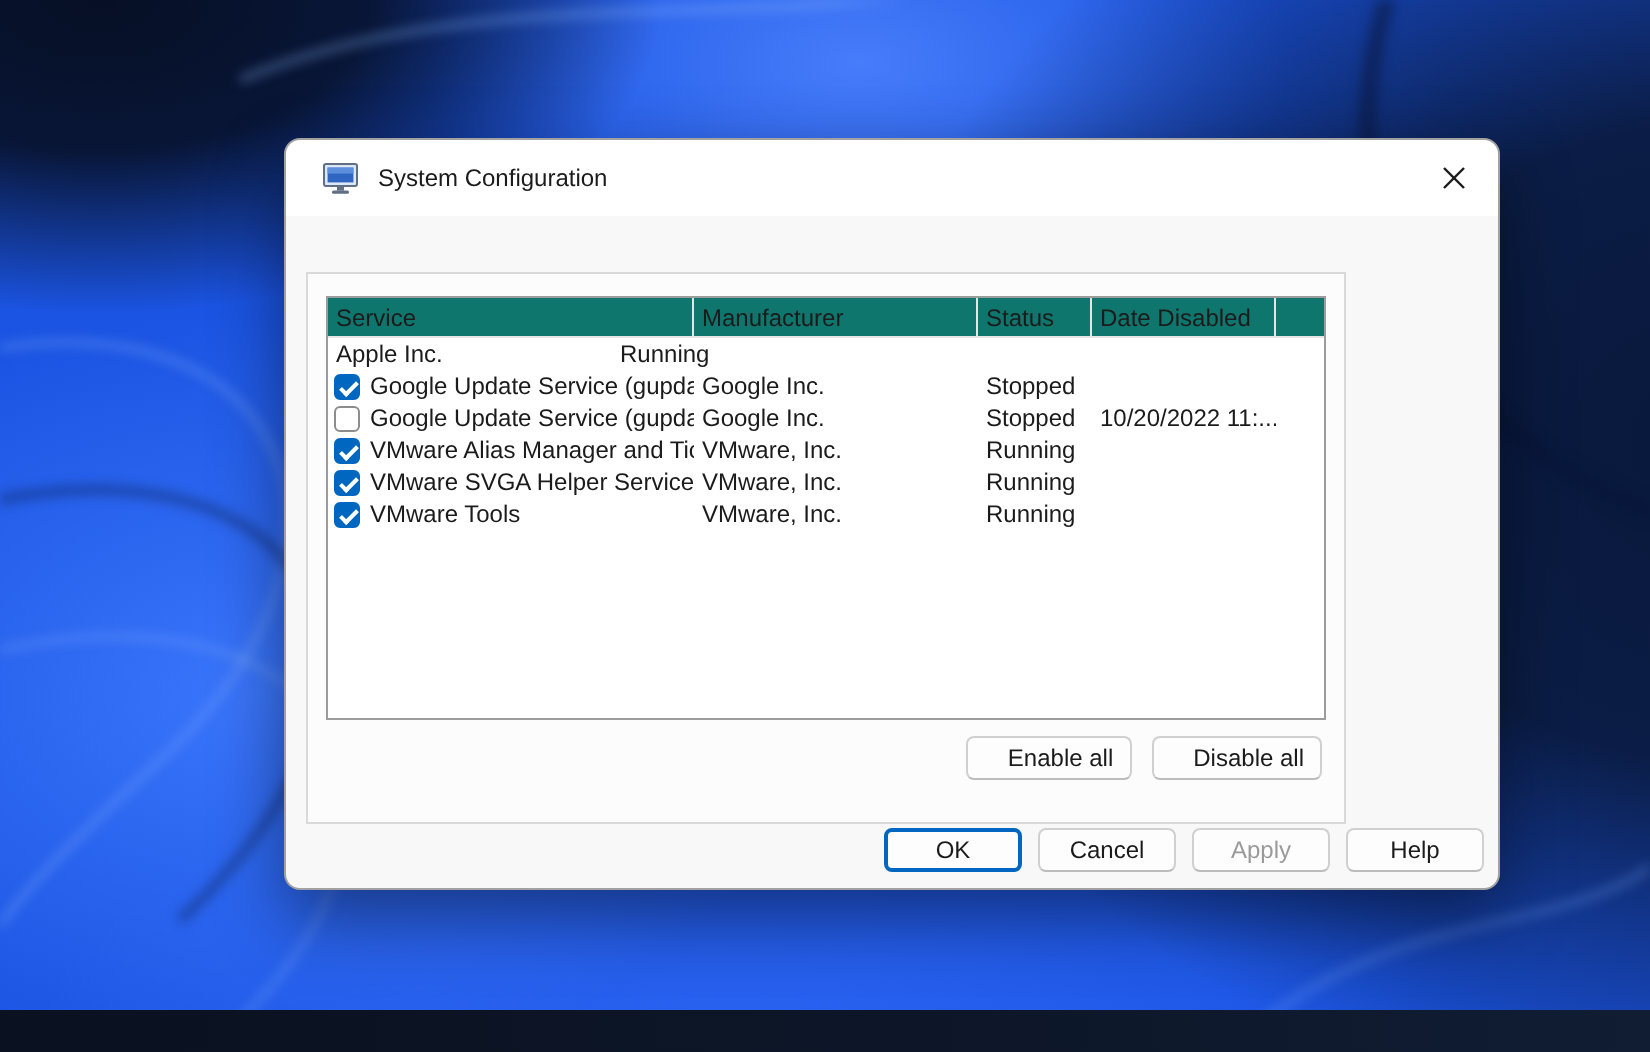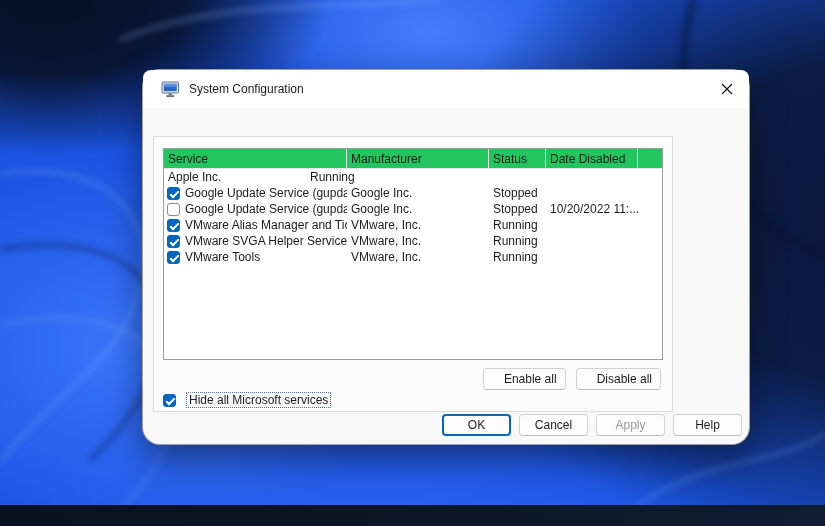--- a/index.html
+++ b/index.html
@@ -20,21 +20,21 @@
   .ribbons { position:absolute; left:0; top:0; filter:blur(3px); }
 
   .taskbar {
     position:absolute; left:0; bottom:0; width:825px; height:21px;
     background:linear-gradient(90deg,#0a1120 0%,#0d1628 55%,#101d33 100%);
   }
 
   
   .dialog {
     position:absolute; left:142px; top:69px; width:608px; height:376px;
-    background:#f8f8f8; border:1px solid rgba(0,0,0,.35); border-radius:18px;
+    background:#f8f8f8; border:1px solid rgba(0,0,0,.35); border-radius:8px;
     box-shadow:0 14px 36px rgba(0,0,0,.45);
   }
   .titlebar {
     position:absolute; left:0; top:0; right:0; height:38px;
     background:#ffffff; border-radius:8px 8px 0 0;
     display:flex; align-items:center; padding-left:18px;
   }
   .app-icon { margin-right:9px; flex:0 0 auto; }
   .title { font-size:12px; color:#1b1b1b; }
   .close-btn {
@@ -61,21 +61,21 @@
   .page {
     position:absolute; left:10px; top:66px; width:520px; height:276px;
     background:#fcfcfc; border:1px solid #d9d9d9; z-index:2;
   }
 
   
   .listview {
     position:absolute; left:9px; top:11px; width:500px; height:212px;
     background:#ffffff; border:1px solid #9c9c9c; overflow:hidden;
   }
-  .lv-header { display:flex; height:20px; border-bottom:1px solid #e5e5e5; background:#22c55e; }
+  .lv-header { display:flex; height:20px; border-bottom:1px solid #e5e5e5; background:#0f766e; }
   .lv-h {
     padding:3px 0 0 4px; font-size:12px; color:#1b1b1b;
     border-right:1px solid #e5e5e5; overflow:hidden; white-space:nowrap;
   }
   .c-service { width:183px; }
   .c-manu    { width:142px; }
   .c-status  { width:57px;  }
   .c-date    { width:92px;  }
   .c-fill    { flex:1; border-right:none; }
 
@@ -227,24 +227,20 @@
           <div class="cell c-status">Running</div>
           <div class="cell c-date"></div>
         </div>
       </div>
 
       <div class="note-row">
         <button class="btn wide">Enable all</button>
         <button class="btn wide">Disable all</button>
       </div>
 
-      <div class="hide-row">
-        <span class="checkbox on"></span>
-        <span class="hide-label">Hide all Microsoft services</span>
-      </div>
 
     </div>
 
     <div class="bottom-row">
       <button class="btn default">OK</button>
       <button class="btn">Cancel</button>
       <button class="btn disabled">Apply</button>
       <button class="btn">Help</button>
     </div>
 

